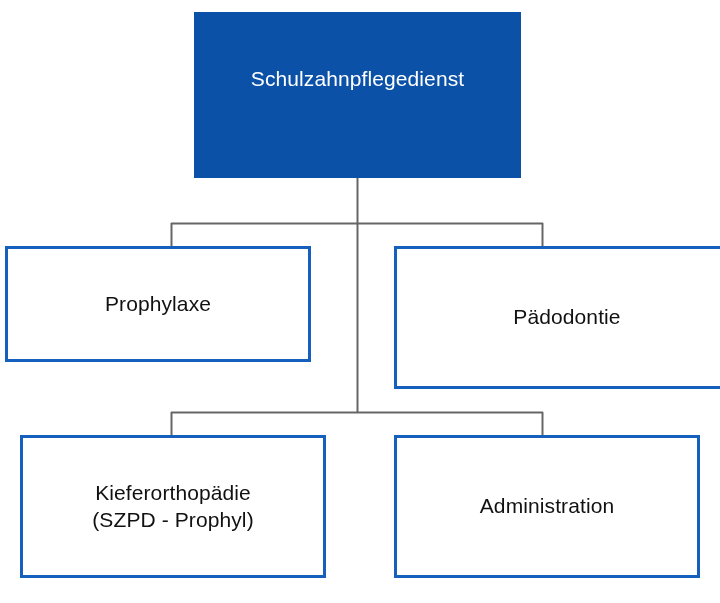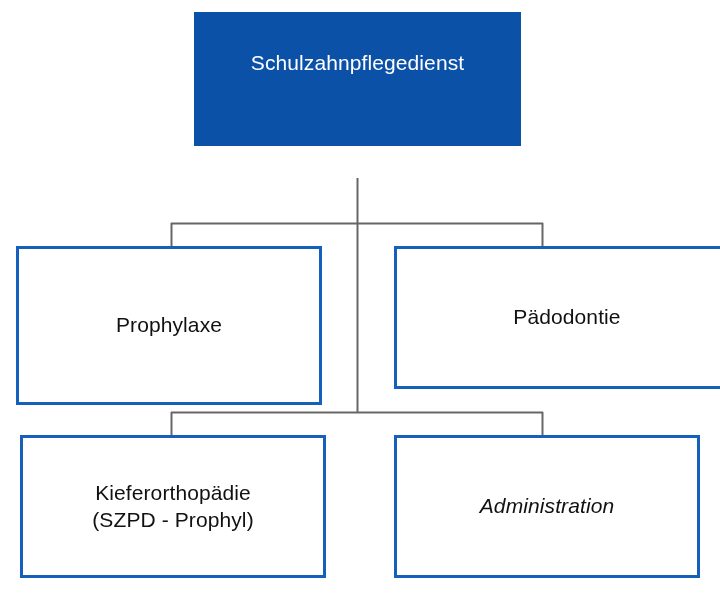--- a/index.html
+++ b/index.html
@@ -86,44 +86,44 @@
 
     <line x1="171.5" y1="223" x2="171.5" y2="247" stroke="#666666" stroke-width="2"></line>
     <line x1="542.5" y1="223" x2="542.5" y2="247" stroke="#666666" stroke-width="2"></line>
 
     <line x1="171" y1="412.5" x2="543" y2="412.5" stroke="#666666" stroke-width="2"></line>
 
     <line x1="171.5" y1="412" x2="171.5" y2="436" stroke="#666666" stroke-width="2"></line>
     <line x1="542.5" y1="412" x2="542.5" y2="436" stroke="#666666" stroke-width="2"></line>
   </svg>
 
-  <div class="node node-root" style="left:194px; top:12px; width:327px; height:134px;">
+  <div class="node node-root" style="left:194px; top:12px; width:327px; height:166px;">
     <div class="root-text-block">
       <span class="node-line">Schulzahnpflegedienst</span>
     </div>
   </div>
 
-  <div class="node node-child" style="left:16px; top:246px; width:306px; height:159px;">
+  <div class="node node-child" style="left:5px; top:246px; width:306px; height:116px;">
     <div class="child-text-block">
       <span class="node-line">Prophylaxe</span>
     </div>
   </div>
 
   <div class="node node-child" style="left:394px; top:246px; width:346px; height:143px;">
     <div class="child-text-block">
       <span class="node-line">Pädodontie</span>
     </div>
   </div>
 
   <div class="node node-child" style="left:20px; top:435px; width:306px; height:143px;">
     <div class="child-text-block">
       <span class="node-line">Kieferorthopädie</span>
       <span class="node-line">(SZPD - Prophyl)</span>
     </div>
   </div>
 
-  <div class="node node-child" style="left:394px; top:435px; width:306px; height:143px;font-style:italic;">
+  <div class="node node-child" style="left:394px; top:435px; width:306px; height:143px;">
     <div class="child-text-block">
       <span class="node-line">Administration</span>
     </div>
   </div>
 
 </div>
 
 </body></html>

